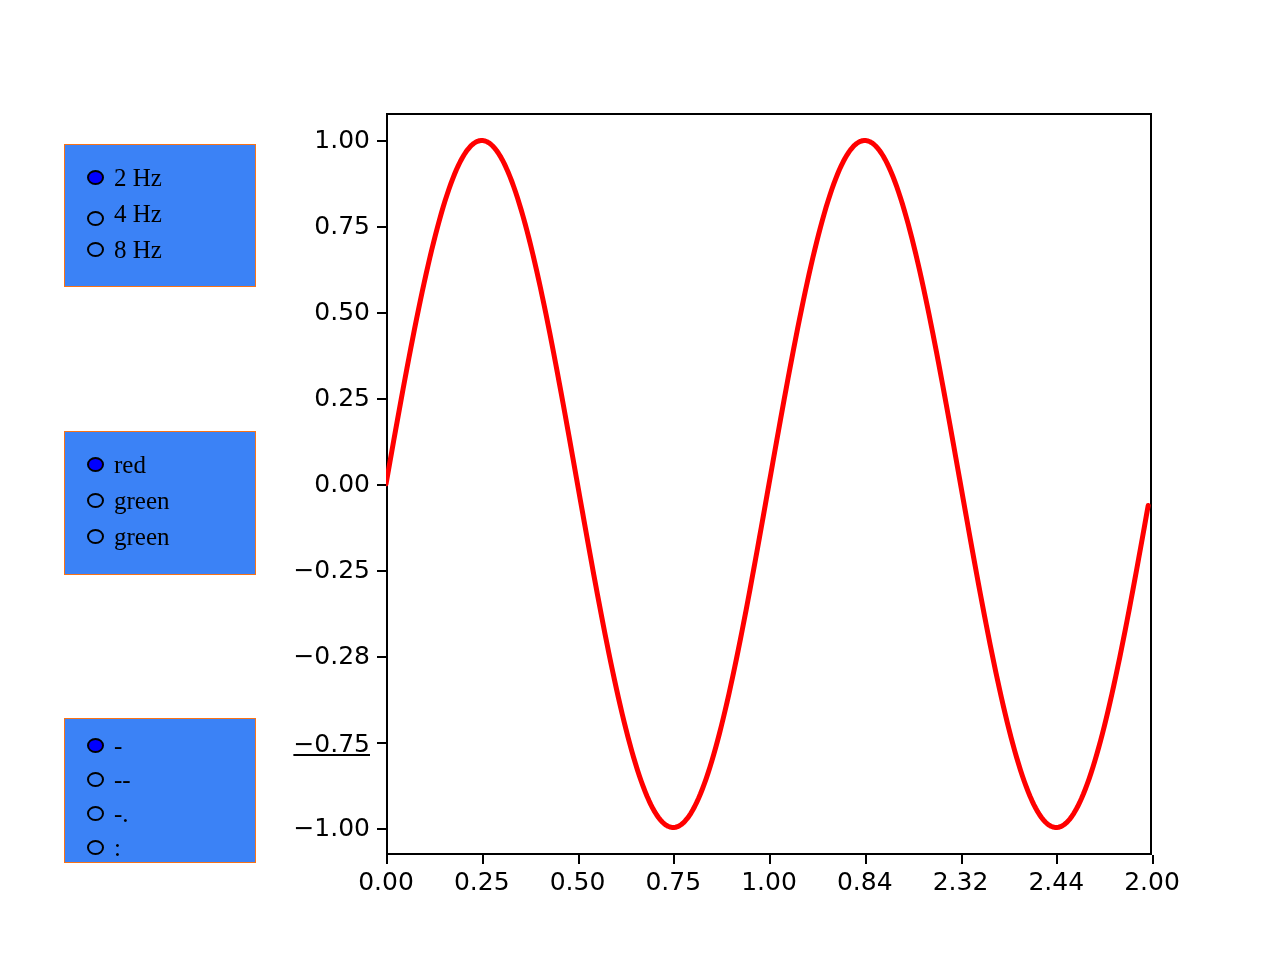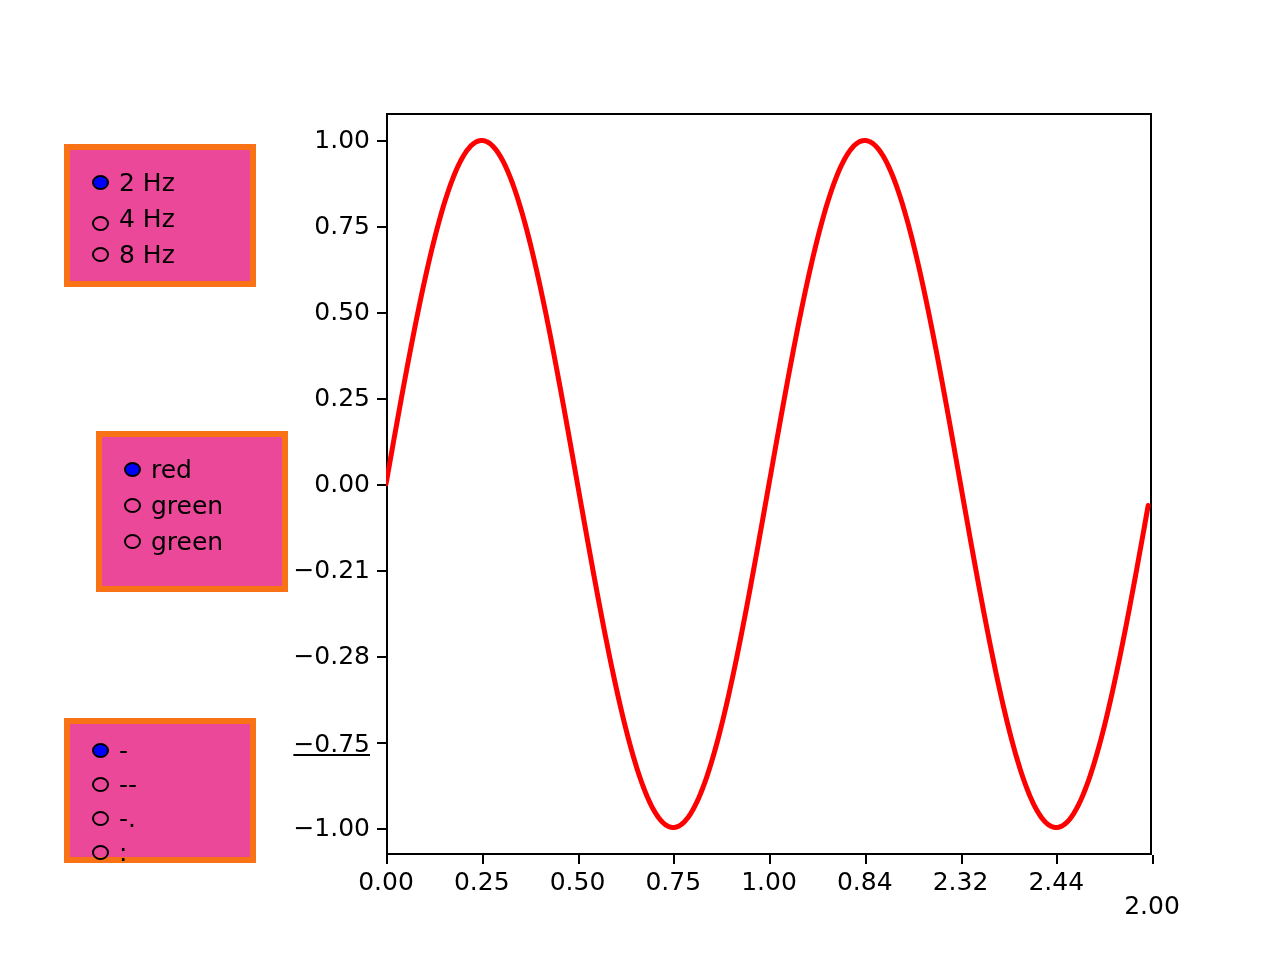--- a/index.html
+++ b/index.html
@@ -12,25 +12,26 @@
     height: 960px;
     position: relative;
     font-family: "DejaVu Sans", sans-serif;
     overflow: hidden;
   }
 
   
   .radio-box {
     position: absolute;
     box-sizing: border-box;
-    background: #ec4899;
-    border: 6px solid #f97316;
+    background: #3b82f6;
+    border: 1px solid #f97316;
+    font-family: Liberation Serif, serif;
   }
   #radio-freq  { left: 64px;  top: 144px; width: 192px; height: 143px; }
-  #radio-color { left: 64px;  top: 431px; width: 192px; height: 161px; margin-left: 32px; }
+  #radio-color { left: 64px;  top: 431px; width: 192px; height: 144px; }
   #radio-style { left: 64px;  top: 718px; width: 192px; height: 145px; }
 
   .radio-row {
     position: absolute;
     display: flex;
     align-items: center;
     left: 22px;
   }
   .radio-marker {
     width: 17px;
@@ -120,21 +121,21 @@
   <svg id="curve-svg" viewBox="0 0 766 742" preserveAspectRatio="none">
     <polyline id="curve-path" fill="none" stroke="#ff0000" stroke-width="5" stroke-linecap="round" stroke-linejoin="round" points="0.00,371.00 1.91,360.26 3.81,349.54 5.72,338.83 7.62,328.16 9.53,317.53 11.43,306.95 13.34,296.43 15.24,285.99 17.15,275.63 19.05,265.36 20.96,255.20 22.87,245.14 24.77,235.22 26.68,225.42 28.58,215.77 30.49,206.27 32.39,196.93 34.30,187.75 36.20,178.76 38.11,169.96 40.01,161.35 41.92,152.95 43.82,144.76 45.73,136.79 47.64,129.05 49.54,121.55 51.45,114.29 53.35,107.28 55.26,100.53 57.16,94.04 59.07,87.83 60.97,81.89 62.88,76.23 64.78,70.86 66.69,65.78 68.60,61.01 70.50,56.53 72.41,52.37 74.31,48.51 76.22,44.97 78.12,41.75 80.03,38.84 81.93,36.27 83.84,34.02 85.74,32.10 87.65,30.51 89.55,29.25 91.46,28.33 93.37,27.74 95.27,27.49 97.18,27.58 99.08,27.99 100.99,28.75 102.89,29.84 104.80,31.26 106.70,33.01 108.61,35.10 110.51,37.51 112.42,40.25 114.33,43.31 116.23,46.69 118.14,50.39 120.04,54.40 121.95,58.72 123.85,63.35 125.76,68.27 127.66,73.50 129.57,79.01 131.47,84.81 133.38,90.88 135.29,97.24 137.19,103.85 139.10,110.74 141.00,117.87 142.91,125.25 144.81,132.87 146.72,140.73 148.62,148.81 150.53,157.10 152.43,165.61 154.34,174.31 156.24,183.21 158.15,192.29 160.06,201.55 161.96,210.97 163.87,220.55 165.77,230.28 167.68,240.14 169.58,250.13 171.49,260.24 173.39,270.46 175.30,280.77 177.20,291.17 179.11,301.66 181.02,312.20 182.92,322.81 184.83,333.47 186.73,344.16 188.64,354.87 190.54,365.60 192.45,376.34 194.35,387.07 196.26,397.79 198.16,408.48 200.07,419.14 201.98,429.74 203.88,440.29 205.79,450.77 207.69,461.18 209.60,471.49 211.50,481.71 213.41,491.82 215.31,501.81 217.22,511.67 219.12,521.40 221.03,530.98 222.93,540.40 224.84,549.66 226.75,558.74 228.65,567.64 230.56,576.35 232.46,584.85 234.37,593.15 236.27,601.23 238.18,609.09 240.08,616.71 241.99,624.09 243.89,631.23 245.80,638.11 247.71,644.73 249.61,651.08 251.52,657.16 253.42,662.96 255.33,668.48 257.23,673.70 259.14,678.63 261.04,683.26 262.95,687.58 264.85,691.59 266.76,695.29 268.66,698.68 270.57,701.74 272.48,704.48 274.38,706.89 276.29,708.98 278.19,710.73 280.10,712.16 282.00,713.25 283.91,714.00 285.81,714.42 287.72,714.51 289.62,714.26 291.53,713.67 293.44,712.75 295.34,711.50 297.25,709.91 299.15,707.99 301.06,705.74 302.96,703.17 304.87,700.27 306.77,697.05 308.68,693.51 310.58,689.66 312.49,685.49 314.40,681.02 316.30,676.24 318.21,671.17 320.11,665.80 322.02,660.14 323.92,654.20 325.83,647.99 327.73,641.50 329.64,634.75 331.54,627.75 333.45,620.49 335.35,612.99 337.26,605.25 339.17,597.28 341.07,589.09 342.98,580.69 344.88,572.08 346.79,563.28 348.69,554.29 350.60,545.12 352.50,535.78 354.41,526.28 356.31,516.63 358.22,506.83 360.13,496.91 362.03,486.85 363.94,476.69 365.84,466.42 367.75,456.06 369.65,445.62 371.56,435.10 373.46,424.52 375.37,413.89 377.27,403.22 379.18,392.52 381.08,381.79 382.99,371.05 384.90,360.32 386.80,349.59 388.71,338.89 390.61,328.21 392.52,317.58 394.42,307.00 396.33,296.49 398.23,286.04 400.14,275.68 402.04,265.41 403.95,255.25 405.86,245.19 407.76,235.27 409.67,225.47 411.57,215.82 413.48,206.31 415.38,196.97 417.29,187.80 419.19,178.81 421.10,170.00 423.00,161.39 424.91,152.99 426.82,144.80 428.72,136.83 430.63,129.09 432.53,121.59 434.44,114.32 436.34,107.31 438.25,100.56 440.15,94.07 442.06,87.86 443.96,81.92 445.87,76.26 447.77,70.89 449.68,65.81 451.59,61.03 453.49,56.55 455.40,52.39 457.30,48.53 459.21,44.98 461.11,41.76 463.02,38.86 464.92,36.28 466.83,34.03 468.73,32.11 470.64,30.52 472.55,29.26 474.45,28.34 476.36,27.75 478.26,27.49 480.17,27.57 482.07,27.99 483.98,28.74 485.88,29.83 487.79,31.25 489.69,33.00 491.60,35.09 493.51,37.50 495.41,40.23 497.32,43.29 499.22,46.67 501.13,50.37 503.03,54.38 504.94,58.70 506.84,63.32 508.75,68.25 510.65,73.47 512.56,78.98 514.46,84.78 516.37,90.85 518.28,97.20 520.18,103.82 522.09,110.70 523.99,117.83 525.90,125.21 527.80,132.83 529.71,140.69 531.61,148.77 533.52,157.06 535.42,165.57 537.33,174.27 539.24,183.17 541.14,192.25 543.05,201.50 544.95,210.93 546.86,220.50 548.76,230.23 550.67,240.09 552.57,250.08 554.48,260.19 556.38,270.40 558.29,280.72 560.19,291.12 562.10,301.60 564.01,312.15 565.91,322.76 567.82,333.41 569.72,344.10 571.63,354.82 573.53,365.55 575.44,376.29 577.34,387.02 579.25,397.74 581.15,408.43 583.06,419.08 584.97,429.69 586.87,440.24 588.78,450.72 590.68,461.12 592.59,471.44 594.49,481.66 596.40,491.77 598.30,501.76 600.21,511.62 602.11,521.35 604.02,530.93 605.93,540.35 607.83,549.61 609.74,558.70 611.64,567.60 613.55,576.30 615.45,584.81 617.36,593.11 619.26,601.19 621.17,609.05 623.07,616.67 624.98,624.06 626.88,631.19 628.79,638.08 630.70,644.70 632.60,651.05 634.51,657.13 636.41,662.93 638.32,668.45 640.22,673.68 642.13,678.61 644.03,683.23 645.94,687.56 647.84,691.57 649.75,695.27 651.66,698.66 653.56,701.72 655.47,704.46 657.37,706.88 659.28,708.97 661.18,710.72 663.09,712.15 664.99,713.24 666.90,714.00 668.80,714.42 670.71,714.51 672.62,714.26 674.52,713.68 676.43,712.76 678.33,711.50 680.24,709.92 682.14,708.00 684.05,705.76 685.95,703.18 687.86,700.29 689.76,697.07 691.67,693.53 693.57,689.68 695.48,685.51 697.39,681.04 699.29,676.26 701.20,671.19 703.10,665.83 705.01,660.17 706.91,654.23 708.82,648.02 710.72,641.54 712.63,634.79 714.53,627.78 716.44,620.53 718.35,613.03 720.25,605.29 722.16,597.32 724.06,589.13 725.97,580.73 727.87,572.13 729.78,563.33 731.68,554.34 733.59,545.17 735.49,535.83 737.40,526.33 739.30,516.68 741.21,506.88 743.12,496.96 745.02,486.91 746.93,476.74 748.83,466.48 750.74,456.12 752.64,445.67 754.55,435.16 756.45,424.58 758.36,413.95 760.26,403.27 762.17,392.57"></polyline>
   </svg>
 
   <div id="ytick-labels">
       <div class="ytick-label" style="top: 127.481px; right: 910px;">1.00</div>
       <div class="ytick-label" style="top: 213.361px; right: 910px;">0.75</div>
       <div class="ytick-label" style="top: 299.241px; right: 910px;">0.50</div>
       <div class="ytick-label" style="top: 385.12px; right: 910px;">0.25</div>
       <div class="ytick-label" style="top: 471px; right: 910px;">0.00</div>
-      <div class="ytick-label" style="top: 556.88px; right: 910px;">−0.21</div>
+      <div class="ytick-label" style="top: 556.88px; right: 910px;">−0.25</div>
       <div class="ytick-label" style="top: 642.759px; right: 910px;">−0.28</div>
       <div class="ytick-label" style="top: 731px; right: 910px; text-decoration: underline;">−0.75</div>
       <div class="ytick-label" style="top: 814.519px; right: 910px;">−1.00</div>
     </div>
   <div id="ytick-marks">
       <div class="ytick-mark" style="top: 140.481px;"></div>
       <div class="ytick-mark" style="top: 226.361px;"></div>
       <div class="ytick-mark" style="top: 312.241px;"></div>
       <div class="ytick-mark" style="top: 398.12px;"></div>
       <div class="ytick-mark" style="top: 484px;"></div>
@@ -145,21 +146,21 @@
     </div>
   <div id="xtick-labels">
       <div class="xtick-label" style="left: 386px; top: 869px;">0.00</div>
       <div class="xtick-label" style="left: 481.75px; top: 869px;">0.25</div>
       <div class="xtick-label" style="left: 577.5px; top: 869px;">0.50</div>
       <div class="xtick-label" style="left: 673.25px; top: 869px;">0.75</div>
       <div class="xtick-label" style="left: 769px; top: 869px;">1.00</div>
       <div class="xtick-label" style="left: 864.75px; top: 869px;">0.84</div>
       <div class="xtick-label" style="left: 960.5px; top: 869px;">2.32</div>
       <div class="xtick-label" style="left: 1056.25px; top: 869px;">2.44</div>
-      <div class="xtick-label" style="left: 1152px; top: 893px;">2.00</div>
+      <div class="xtick-label" style="left: 1152px; top: 869px;">2.00</div>
     </div>
   <div id="xtick-marks">
       <div class="xtick-mark" style="left: 386px;"></div>
       <div class="xtick-mark" style="left: 481.75px;"></div>
       <div class="xtick-mark" style="left: 577.5px;"></div>
       <div class="xtick-mark" style="left: 673.25px;"></div>
       <div class="xtick-mark" style="left: 769px;"></div>
       <div class="xtick-mark" style="left: 864.75px;"></div>
       <div class="xtick-mark" style="left: 960.5px;"></div>
       <div class="xtick-mark" style="left: 1056.25px;"></div>

